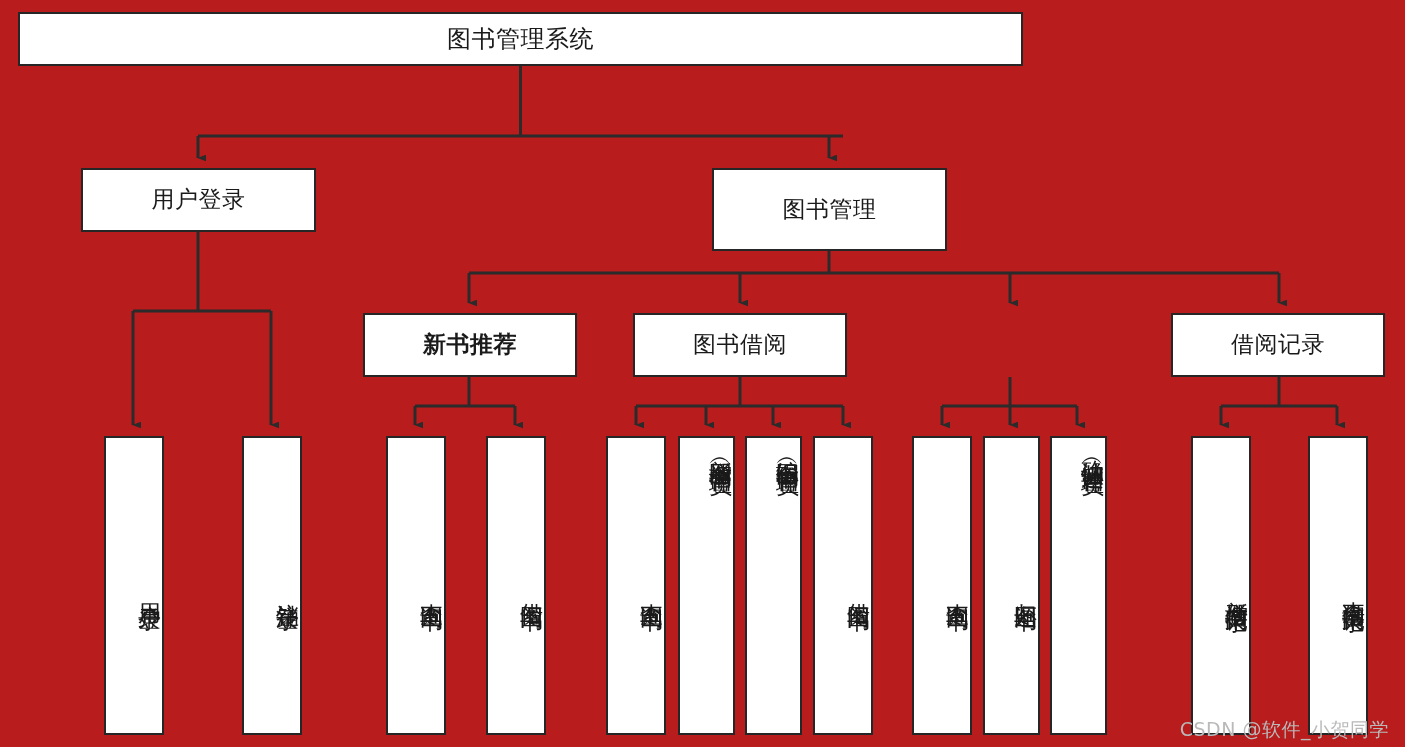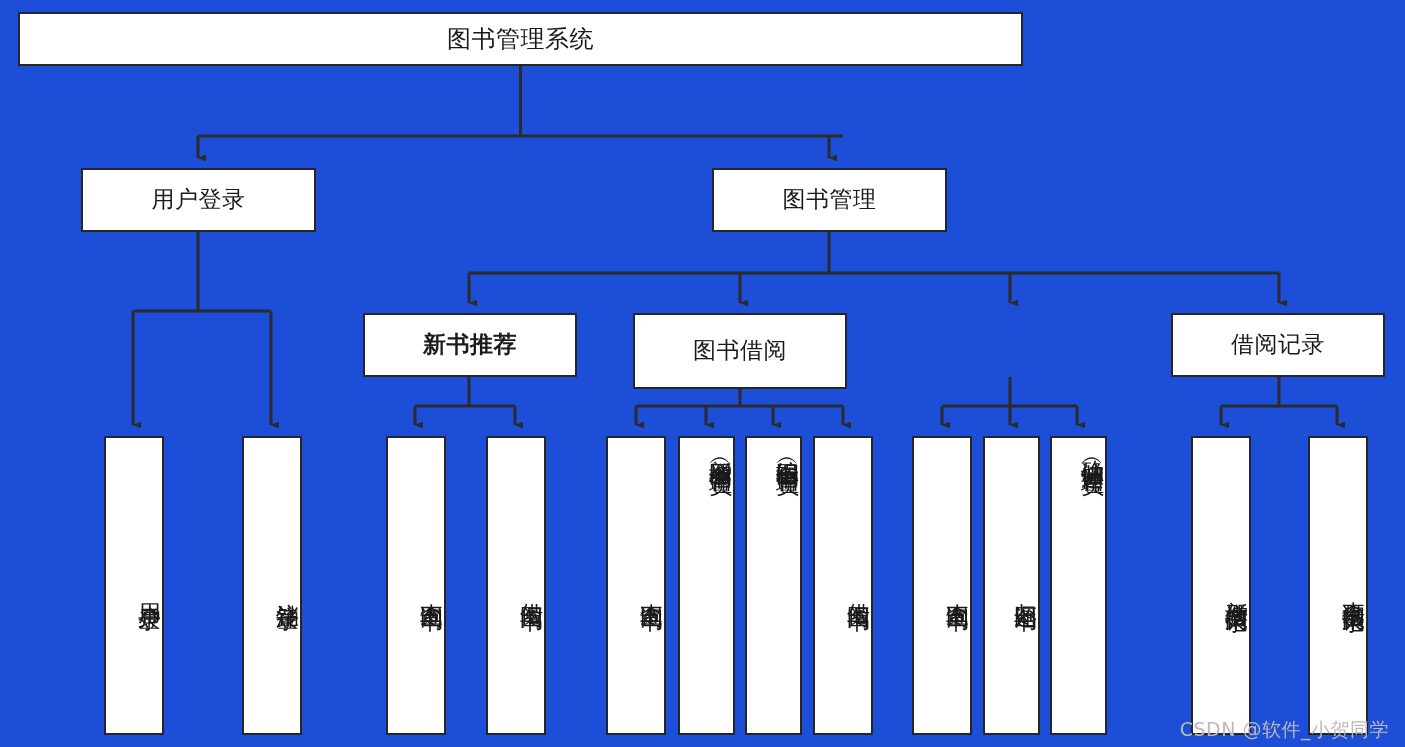--- a/index.html
+++ b/index.html
@@ -8,21 +8,21 @@
     padding: 0;
     background: #ffffff;
   }
   body {
     font-family: "DejaVu Sans", "Liberation Sans", sans-serif;
   }
   #diagram-root {
     position: relative;
     width: 1405px;
     height: 747px;
-    background: #1d4ed8;
+    background: #b91c1c;
     overflow: hidden;
   }
   #edge-layer {
     position: absolute;
     left: 0;
     top: 0;
     width: 1405px;
     height: 747px;
     pointer-events: none;
   }
@@ -144,28 +144,28 @@
     </g>
   </svg>
 
   <div class="node horiz root" style="left:18px; top:12px; width:1005px; height:54px;">
     <span>图书管理系统</span>
   </div>
 
   <div class="node horiz" style="left:81px; top:168px; width:235px; height:64px;">
     <span>用户登录</span>
   </div>
-  <div class="node horiz" style="left:712px; top:168px; width:235px; height:64px;">
+  <div class="node horiz" style="left:712px; top:168px; width:235px; height:83px;">
     <span>图书管理</span>
   </div>
 
   <div class="node horiz" style="left:363px; top:313px; width:214px; height:64px;font-weight:bold;">
     <span>新书推荐</span>
   </div>
-  <div class="node horiz" style="left:633px; top:313px; width:214px; height:76px;">
+  <div class="node horiz" style="left:633px; top:313px; width:214px; height:64px;">
     <span>图书借阅</span>
   </div>
   <div class="node horiz" style="left:1171px; top:313px; width:214px; height:64px;">
     <span>借阅记录</span>
   </div>
 
   <div class="node leaf" style="left:104px; top:436px; width:60px; height:299px;">
     <span class="leaf-text">用户登录</span>
   </div>
   <div class="node leaf" style="left:242px; top:436px; width:60px; height:299px;">

